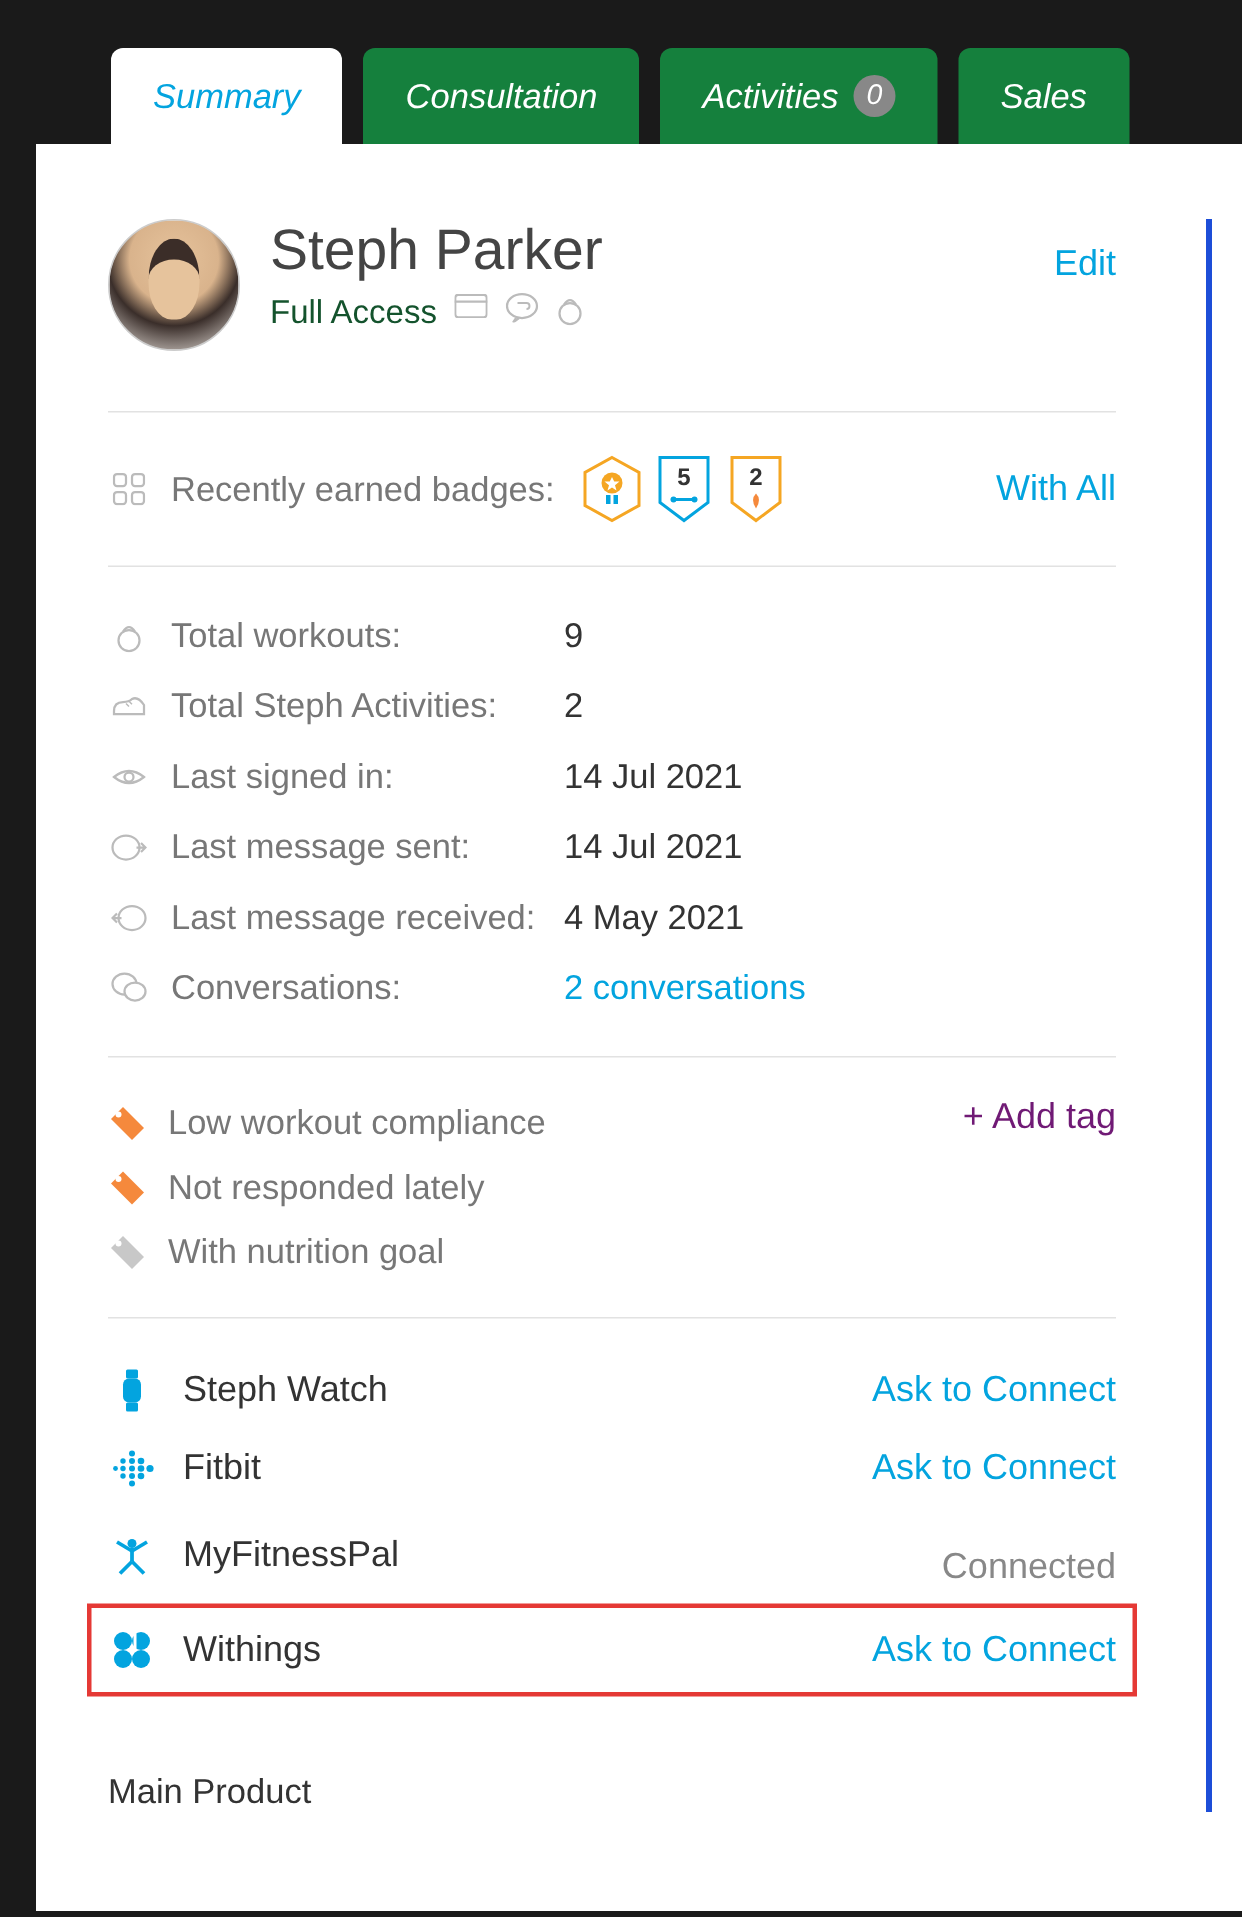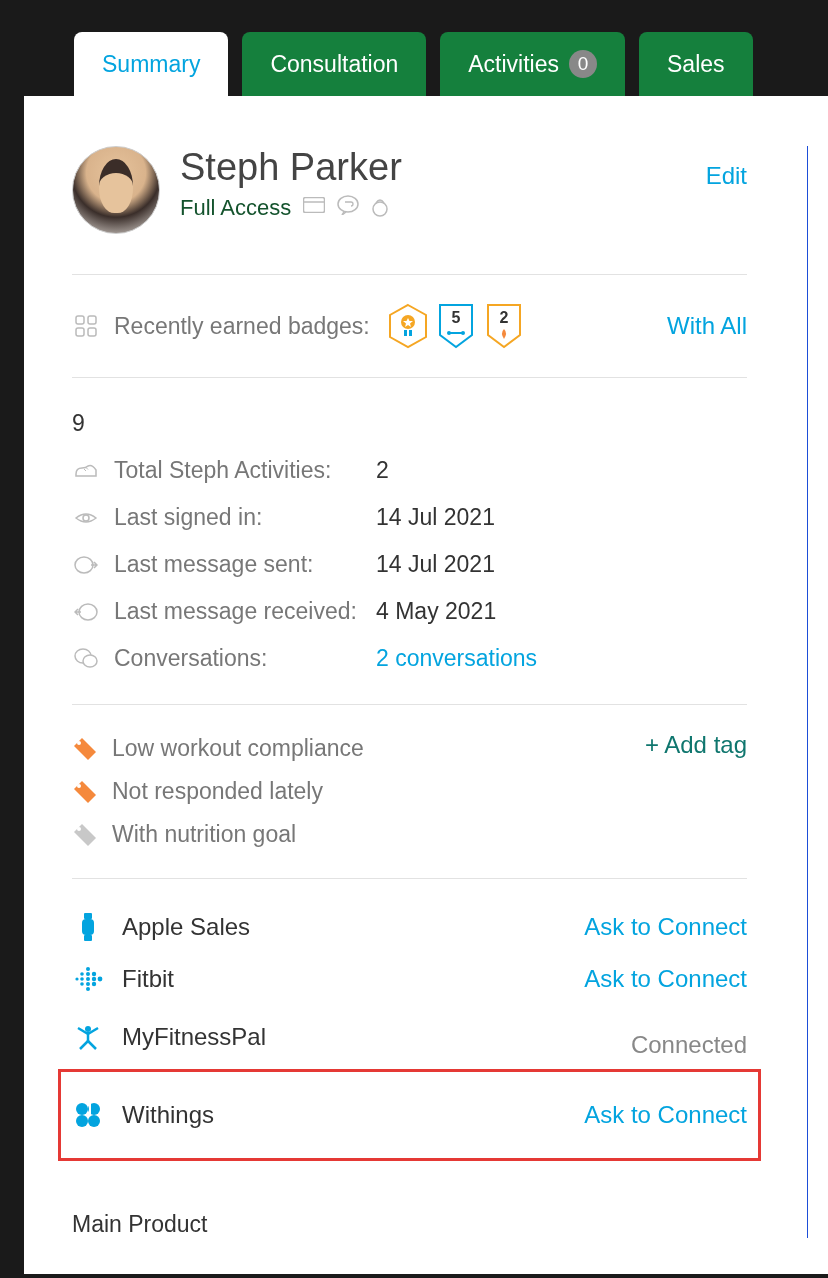--- a/index.html
+++ b/index.html
@@ -13,20 +13,21 @@
     .container {
       background: #1a1a1a;
       padding: 0 0 0 24px;
       height: 100%;
     }
     .tabs {
       display: flex;
       gap: 14px;
       padding-top: 32px;
       padding-left: 50px;
+      font-style: italic;
     }
     .tab {
       background: #15803d;
       color: #fff;
       padding: 18px 28px;
       border-radius: 8px 8px 0 0;
       font-size: 23px;
       cursor: pointer;
       display: flex;
       align-items: center;
@@ -50,21 +51,21 @@
     .panel {
       background: #fff;
       border-radius: 0;
       padding: 50px 0 40px 48px;
       margin: 0;
       height: calc(100% - 100px);
       position: relative;
     }
     .panel-inner {
       padding-right: 60px;
-      border-right: 1px solid #1d4ed8;
+      border-right: 4px solid #1d4ed8;
       margin-right: 20px;
     }
     .profile-header {
       display: flex;
       align-items: flex-start;
       gap: 20px;
       margin-bottom: 40px;
       position: relative;
     }
     .avatar {
@@ -194,37 +195,37 @@
       display: inline-block;
     }
     .tag-label {
       font-size: 23px;
       color: #777;
     }
     .add-tag {
       position: absolute;
       right: 0;
       top: 26px;
-      color: #0f766e;
+      color: #701a75;
       font-size: 24px;
       cursor: pointer;
     }
     .integrations {
       padding: 22px 0;
     }
     .int-row {
       display: flex;
       align-items: center;
       gap: 18px;
       padding: 10px 0;
     }
     .int-row.highlighted {
       border: 3px solid #e53935;
       margin: 0 -14px;
-      padding: 27px 11px;
+      padding: 12px 11px;
     }
     .int-icon {
       width: 32px;
       height: 32px;
       display: inline-flex;
       align-items: center;
       justify-content: center;
       flex-shrink: 0;
     }
     .int-label {
@@ -335,20 +336,29 @@
               </svg>
         </div>
       </div>
       <span class="view-all">With All</span>
     </div>
 
     <hr class="divider">
 
     <div class="stats">
       <div class="stat-row">
+        <div class="stat-label">
+          <span class="row-icon">
+            <svg width="18" height="22" viewBox="0 0 18 22">
+                  <ellipse cx="9" cy="14" rx="7" ry="7" fill="none" stroke="#bbb" stroke-width="1.5"></ellipse>
+                  <path d="M5 8 Q9 2 13 8" fill="none" stroke="#bbb" stroke-width="1.5"></path>
+                </svg>
+          </span>
+          <span>Total workouts:</span>
+        </div>
         <span class="stat-value">9</span>
       </div>
       <div class="stat-row">
         <div class="stat-label">
           <span class="row-icon">
             <svg width="24" height="18" viewBox="0 0 24 18">
                   <path d="M2 12 Q2 6 8 6 Q12 6 14 4 Q18 2 22 8 L22 14 L2 14 Z" fill="none" stroke="#bbb" stroke-width="1.5"></path>
                   <line x1="10" y1="7" x2="12" y2="9" stroke="#bbb" stroke-width="1"></line>
                   <line x1="12" y1="5.5" x2="14" y2="7.5" stroke="#bbb" stroke-width="1"></line>
                 </svg>
@@ -444,21 +454,21 @@
 
     <div class="integrations">
       <div class="int-row">
         <span class="int-icon">
           <svg width="24" height="32" viewBox="0 0 24 32">
                 <rect x="6" y="8" width="12" height="16" rx="4" fill="#03a4df"></rect>
                 <rect x="8" y="2" width="8" height="6" rx="1" fill="#03a4df"></rect>
                 <rect x="8" y="24" width="8" height="6" rx="1" fill="#03a4df"></rect>
               </svg>
         </span>
-        <span class="int-label">Apple Sales</span>
+        <span class="int-label">Steph Watch</span>
         <span class="int-action">Ask to Connect</span>
       </div>
       <div class="int-row">
         <span class="int-icon">
           <svg width="30" height="30" viewBox="0 0 30 30">
             <circle cx="4" cy="15" r="1.6" fill="#03a4df"></circle>
             <circle cx="9" cy="10" r="1.8" fill="#03a4df"></circle>
                 <circle cx="9" cy="15" r="1.8" fill="#03a4df"></circle>
                 <circle cx="9" cy="20" r="1.8" fill="#03a4df"></circle>
             <circle cx="15" cy="5" r="2" fill="#03a4df"></circle>

